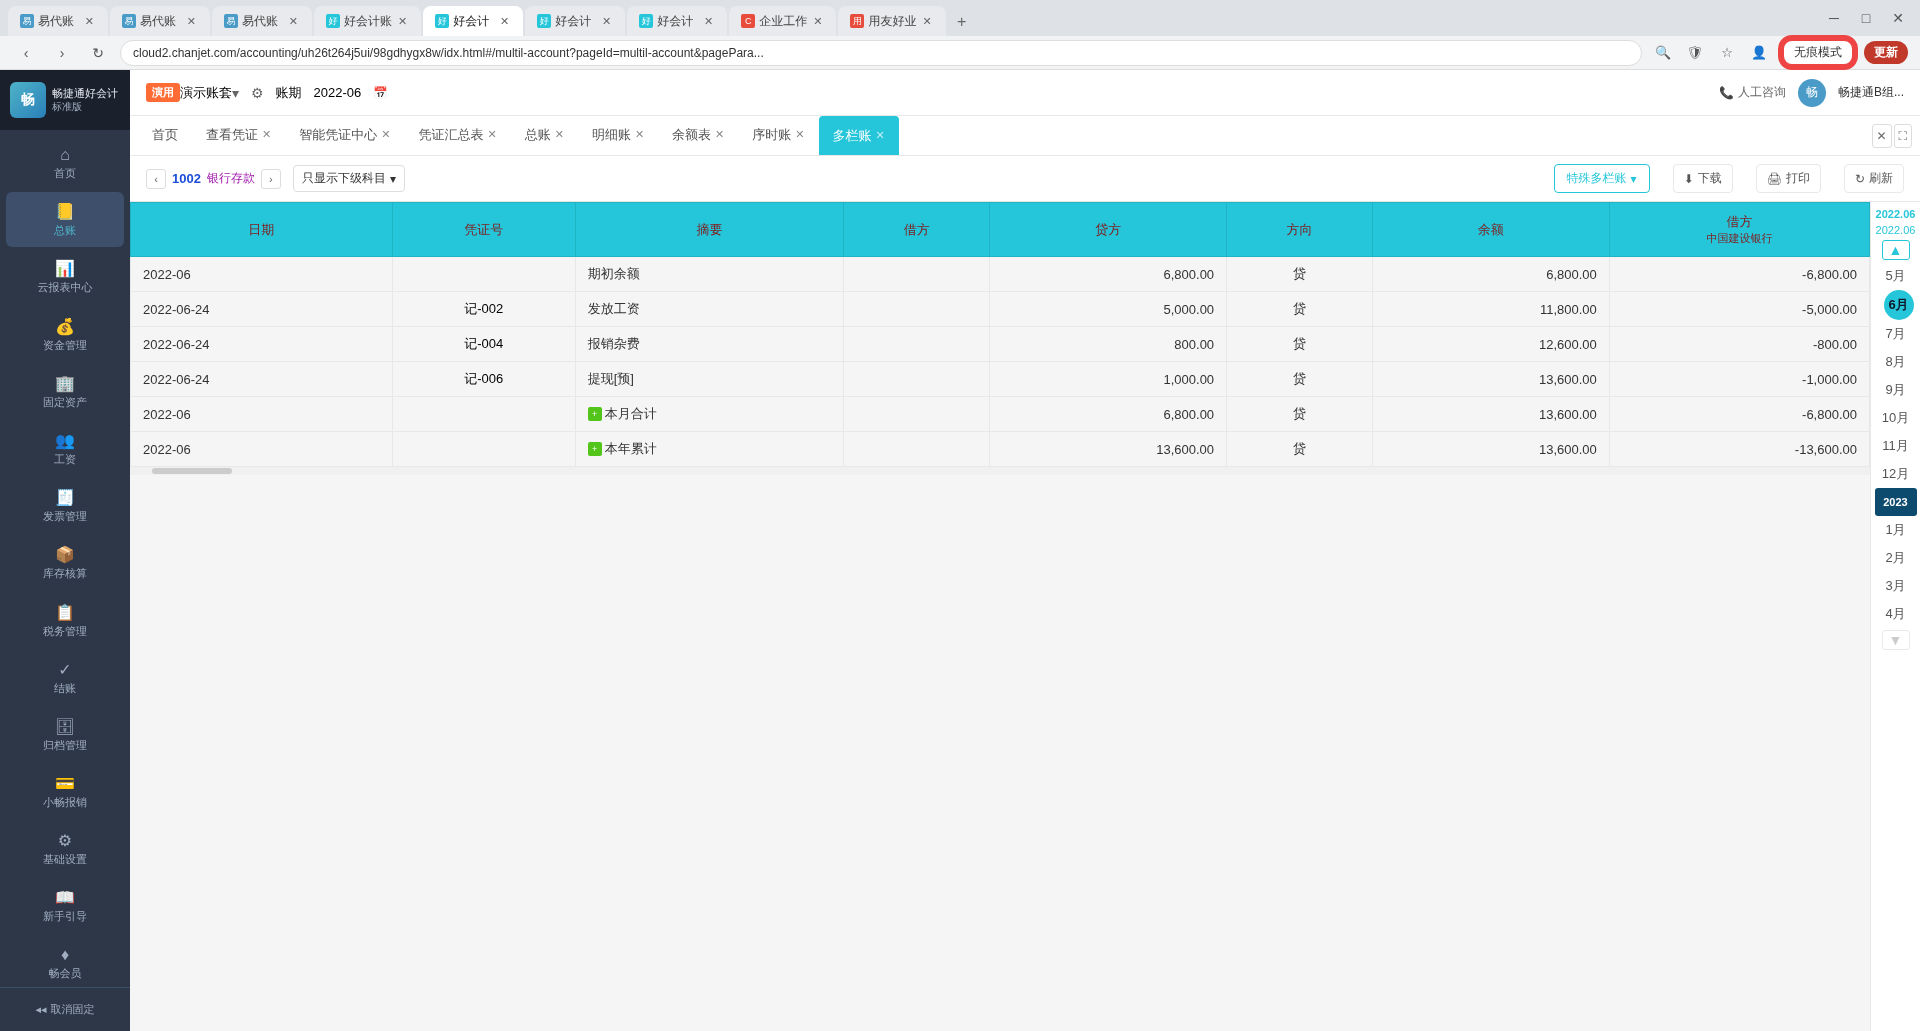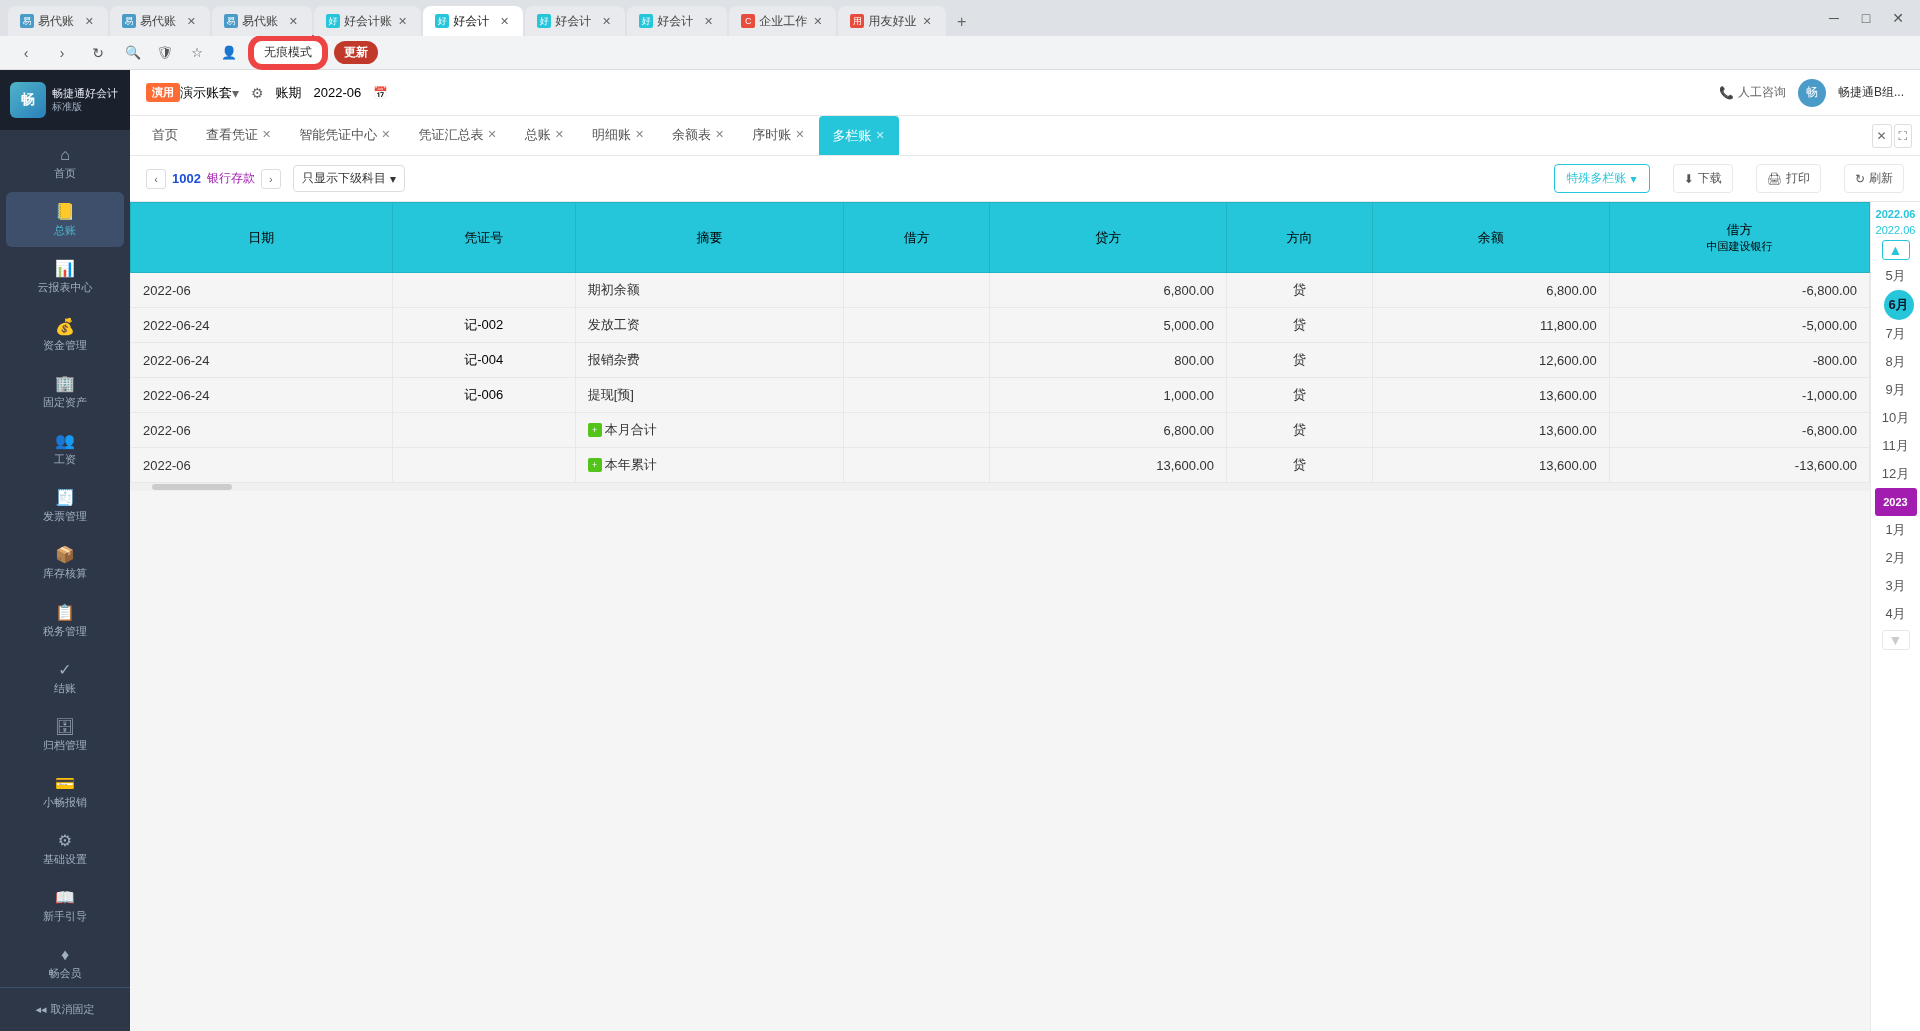--- a/index.html
+++ b/index.html
@@ -68,33 +68,33 @@
     .toolbar { background: #fff; padding: 8px 16px; display: flex; align-items: center; gap: 12px; border-bottom: 1px solid #e8e8e8; flex-shrink: 0; }
     .account-nav { display: flex; align-items: center; gap: 6px; }
     .nav-arrow-btn { width: 20px; height: 20px; display: flex; align-items: center; justify-content: center; cursor: pointer; border: 1px solid #ddd; border-radius: 3px; color: #666; font-size: 11px; }
     .account-code { font-size: 13px; font-weight: bold; color: #1d4ed8; }
     .account-name { font-size: 12px; color: #a21caf; }
     .filter-select { display: flex; align-items: center; gap: 4px; border: 1px solid #ddd; border-radius: 4px; padding: 4px 8px; cursor: pointer; font-size: 12px; color: #333; background: #fff; }
     .toolbar-right { margin-left: auto; display: flex; align-items: center; gap: 23px; }
     .special-btn { border: 1px solid #26c6da; color: #26c6da; border-radius: 4px; padding: 5px 12px; font-size: 12px; cursor: pointer; display: flex; align-items: center; gap: 4px; }
     .toolbar-btn { display: flex; align-items: center; gap: 4px; padding: 5px 10px; cursor: pointer; color: #555; font-size: 12px; border: 1px solid #e8e8e8; border-radius: 4px; }
     .ledger-table { width: 100%; border-collapse: collapse; }
-    .ledger-table th { background: #26c6da; color: #000000; padding: 18px 12px; font-size: 13px; font-weight: normal; text-align: center; border: 1px solid #1fb3c4; margin-left: 24px; }
+    .ledger-table th { background: #26c6da; color: #7f1d1d; padding: 10px 12px; font-size: 13px; font-weight: normal; text-align: center; border: 1px solid #1fb3c4; margin-left: 24px; }
     .ledger-table td { padding: 8px 12px; font-size: 13px; color: #333; border: 1px solid #e8e8e8; text-align: center; }
     .ledger-table td.text-left { text-align: left; }
     .ledger-table td.text-right { text-align: right; }
     .voucher-link { color: #000000; cursor: pointer; text-decoration: none; }
     .summary-tag { display: inline-flex; align-items: center; gap: 3px; }
     .summary-icon { width: 14px; height: 14px; background: #52c41a; border-radius: 2px; display: inline-flex; align-items: center; justify-content: center; color: #fff; font-size: 9px; flex-shrink: 0; }
 
     
     .right-panel { width: 50px; background: #fff; border-left: 1px solid #e8e8e8; display: flex; flex-direction: column; align-items: center; padding: 4px 0; flex-shrink: 0; overflow-y: auto; position: relative; }
     .month-item { width: 42px; height: 28px; display: flex; align-items: center; justify-content: center; font-size: 13px; color: #555; cursor: pointer; border-radius: 3px; }
     .month-item.active { background: #26c6da; color: #0f172a; border-radius: 50%; width: 30px; height: 30px; font-weight: bold; margin-left: 6px; }
-    .month-item.year-highlight { background: #a21caf; color: #fff; font-size: 11px; width: 42px; border-radius: 3px; font-weight: bold; }
+    .month-item.year-highlight { background: #0c4a6e; color: #fff; font-size: 11px; width: 42px; border-radius: 3px; font-weight: bold; }
     .scroll-up-btn { width: 28px; height: 20px; display: flex; align-items: center; justify-content: center; cursor: pointer; color: #26c6da; font-size: 14px; border: 1px solid #26c6da; border-radius: 3px; margin: 2px 0; }
     .scroll-down-btn { width: 28px; height: 20px; display: flex; align-items: center; justify-content: center; cursor: pointer; color: #ccc; font-size: 14px; border: 1px solid #e8e8e8; border-radius: 3px; margin: 2px 0; }
 
     
     .h-scrollbar { height: 8px; background: #f0f0f0; display: flex; align-items: center; padding: 0 2px; }
     .h-scrollbar-thumb { height: 6px; width: 80px; background: #ccc; border-radius: 3px; margin-left: 20px; }
     .content-row { display: flex; flex: 1; overflow: hidden; }
     .table-container { flex: 1; overflow: auto; }
 
     .app-header { justify-content: space-between; }
@@ -158,20 +158,21 @@
     <div class="browser-btn">─</div>
     <div class="browser-btn">□</div>
     <div class="browser-btn">✕</div>
   </div>
 </div>
 
 <div class="address-bar">
   <div class="nav-btn">‹</div>
   <div class="nav-btn">›</div>
   <div class="nav-btn">↻</div>
+  <div class="url-bar">cloud2.chanjet.com/accounting/uh26t264j5ui/98gdhygx8w/idx.html#/multil-account?pageId=multil-account&amp;pagePara...</div>
   <div class="address-actions">
     <div class="addr-btn">🔍</div>
     <div class="addr-btn">🛡</div>
     <div class="addr-btn">☆</div>
     <div class="addr-btn">👤</div>
     <div class="wuhen-btn">无痕模式</div>
     <div class="update-btn">更新</div>
   </div>
 </div>
 

